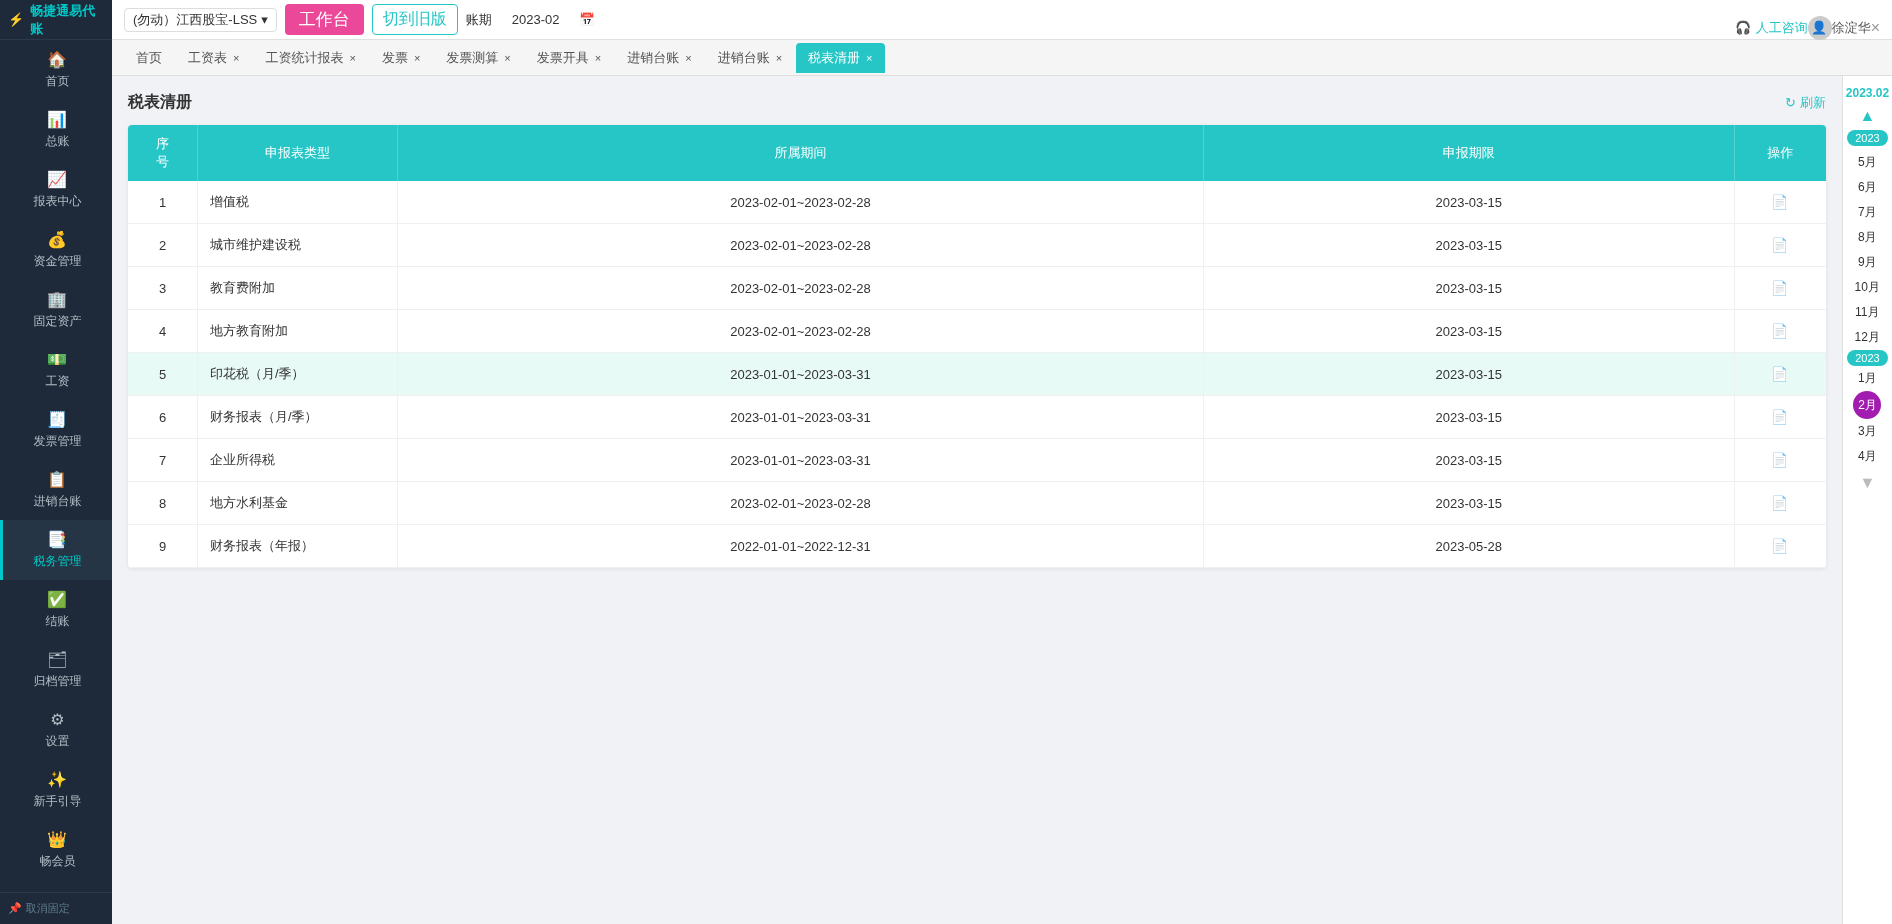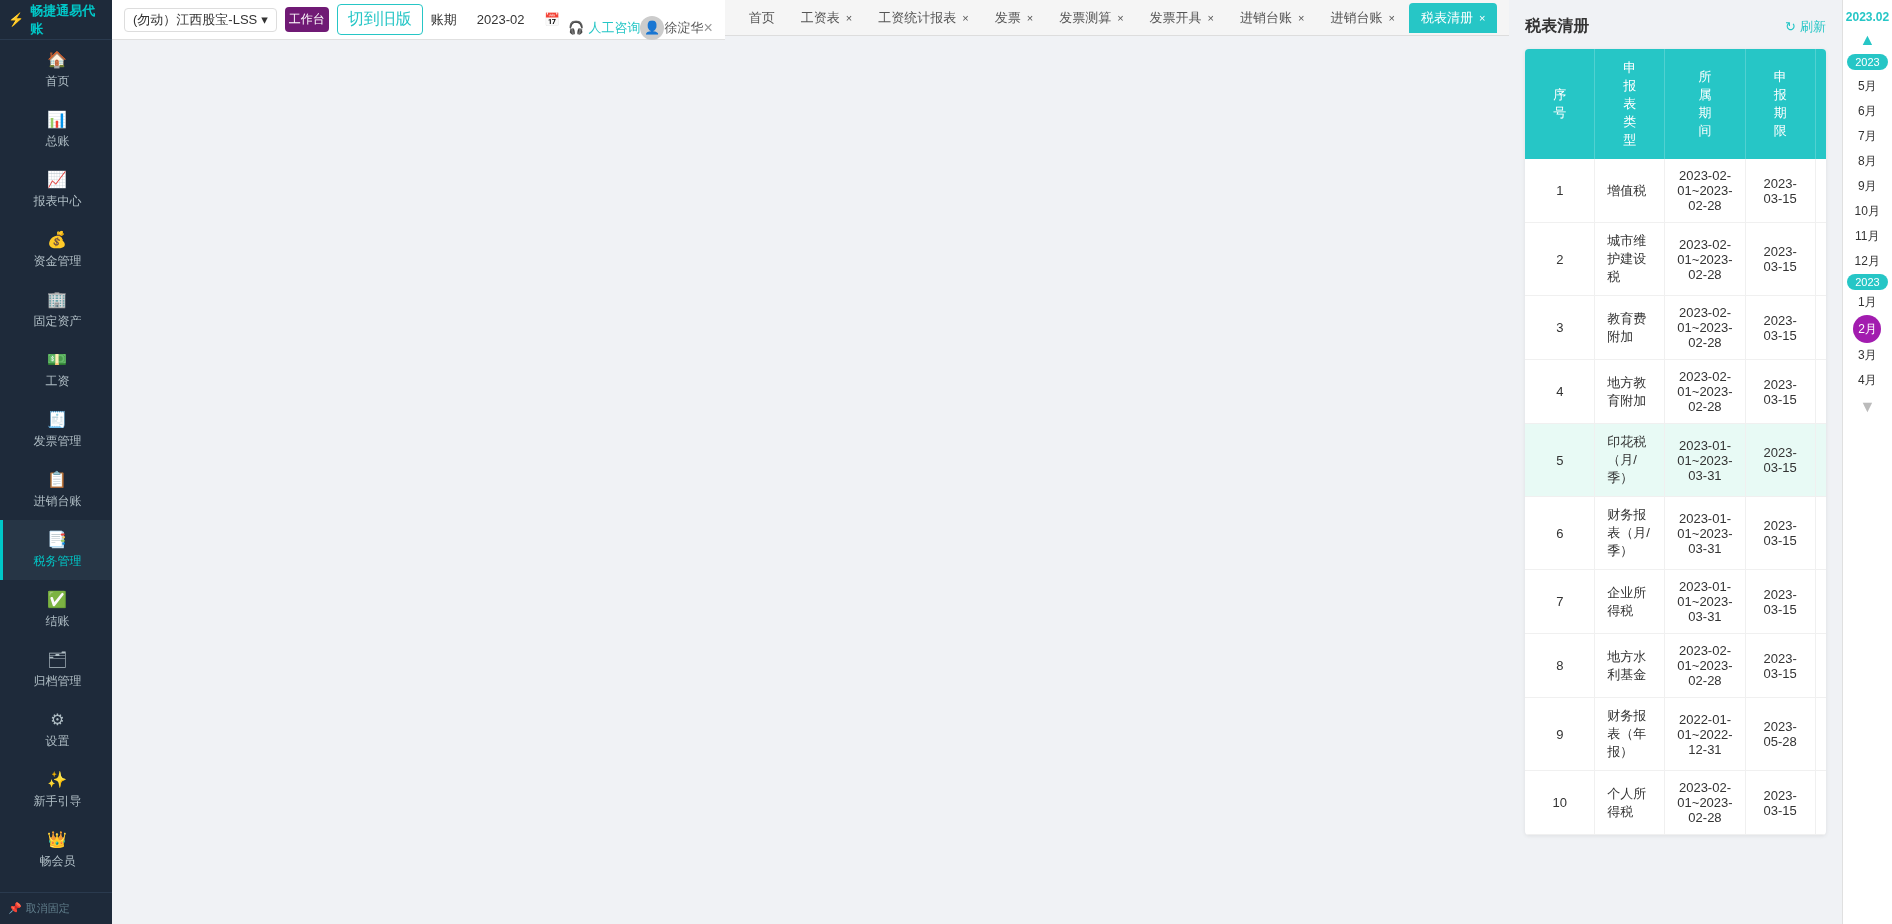--- a/index.html
+++ b/index.html
@@ -48,21 +48,21 @@
       display: flex;
       align-items: center;
       gap: 4px;
       cursor: pointer;
     }
 
     
     .main-area {
       flex: 1;
       display: flex;
-      flex-direction: row;
+      flex-direction: column;
       overflow: hidden;
     }
 
     
     .topbar {
       background: #fff;
       border-bottom: 1px solid #e0e0e0;
       display: flex;
       align-items: center;
       padding: 0 12px;
@@ -75,27 +75,27 @@
       align-items: center;
       gap: 4px;
       font-size: 13px;
       color: #333;
       cursor: pointer;
       border: 1px solid #ddd;
       border-radius: 4px;
       padding: 2px 8px;
     }
     .topbar-btn {
-      background: #701a75;
+      background: #ec4899;
       color: #fff;
       border: none;
       border-radius: 4px;
-      padding: 4px 4px;
-      cursor: pointer;
-      font-size: 12px;
+      padding: 4px 14px;
+      cursor: pointer;
+      font-size: 17px;
     }
     .topbar-btn-outline {
       background: #fff;
       color: #26c6c6;
       border: 1px solid #26c6c6;
       border-radius: 4px;
       padding: 4px 10px;
       cursor: pointer;
       font-size: 16px;
     }
@@ -512,29 +512,20 @@
   </tr>
               <tr>
     <td>9</td>
     <td>财务报表（年报）</td>
     <td>2022-01-01~2022-12-31</td>
     <td>2023-05-28</td>
     <td>
       <span class="action-icon">📄</span>
     </td>
   </tr>
-              <tr>
-    <td>10</td>
-    <td>个人所得税</td>
-    <td>2023-02-01~2023-02-28</td>
-    <td>2023-03-15</td>
-    <td>
-      <span class="action-icon">📄</span>
-    </td>
-  </tr>
             </tbody>
         </table>
       </div>
     </div>
 
     <div class="right-panel">
       <div class="right-panel-header">2023.02</div>
       <div class="panel-nav-up">▲</div>
       <div id="right-panel-months">
           <div class="year-badge">2023</div>

